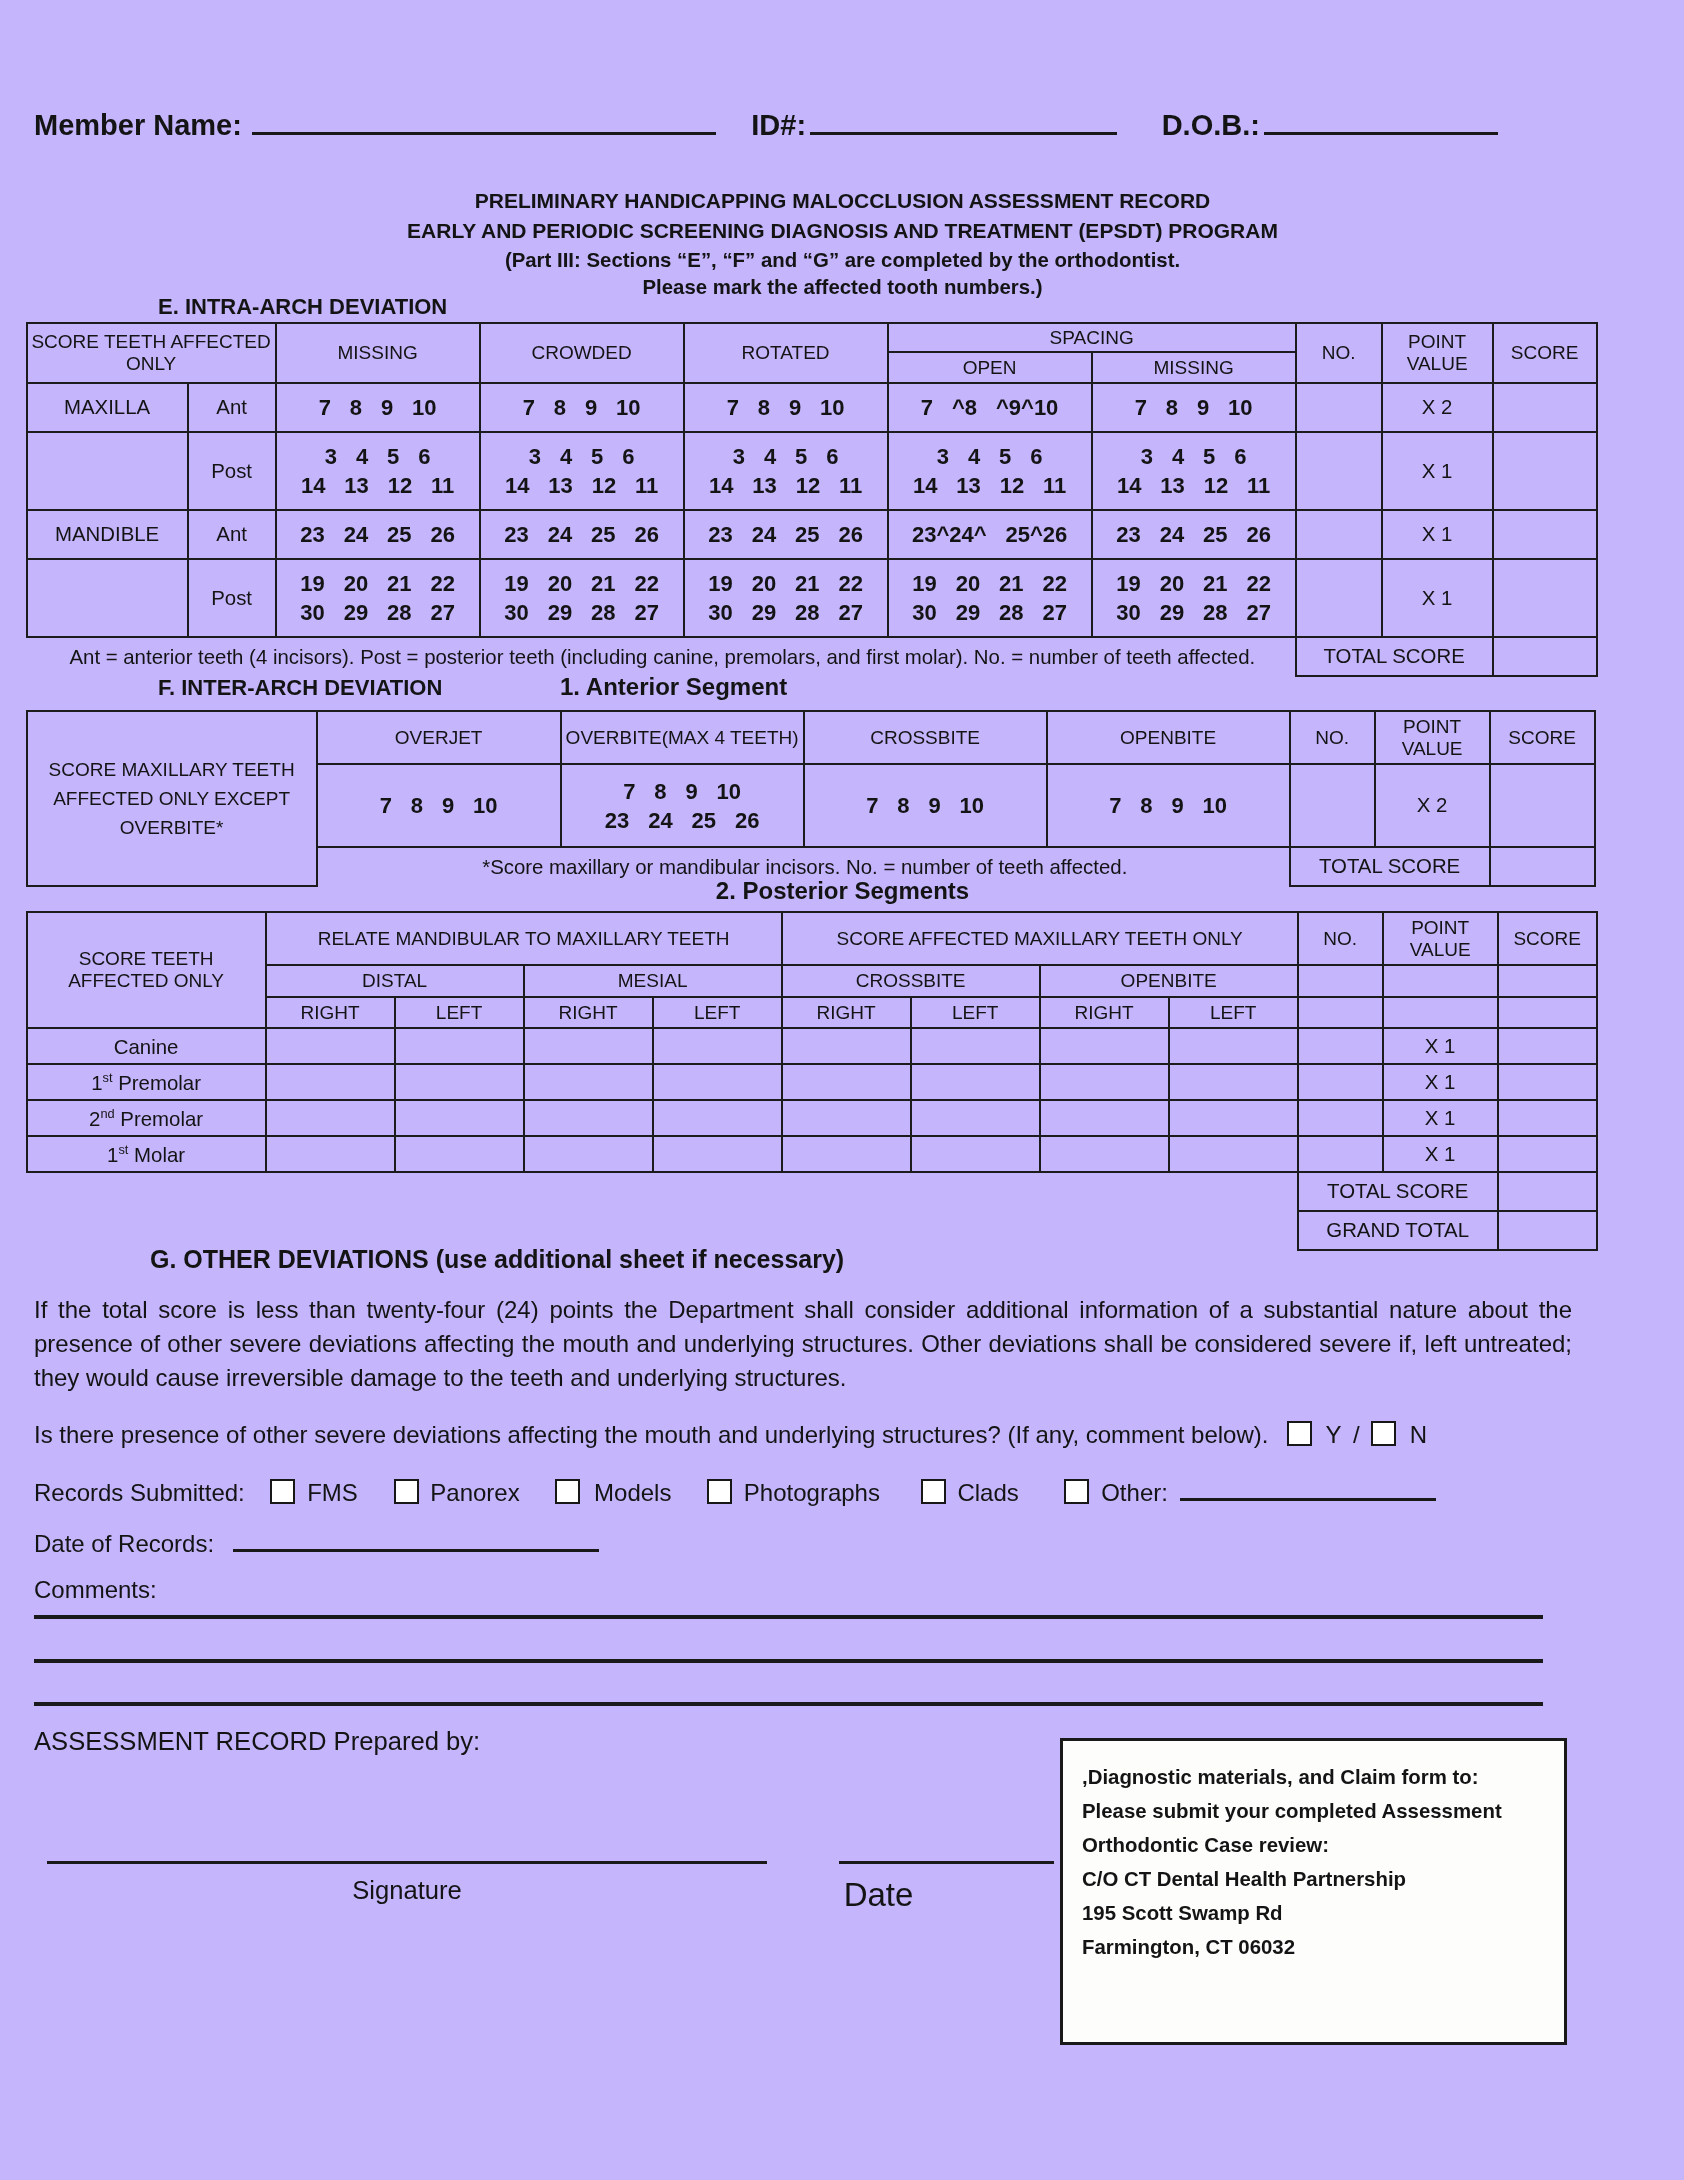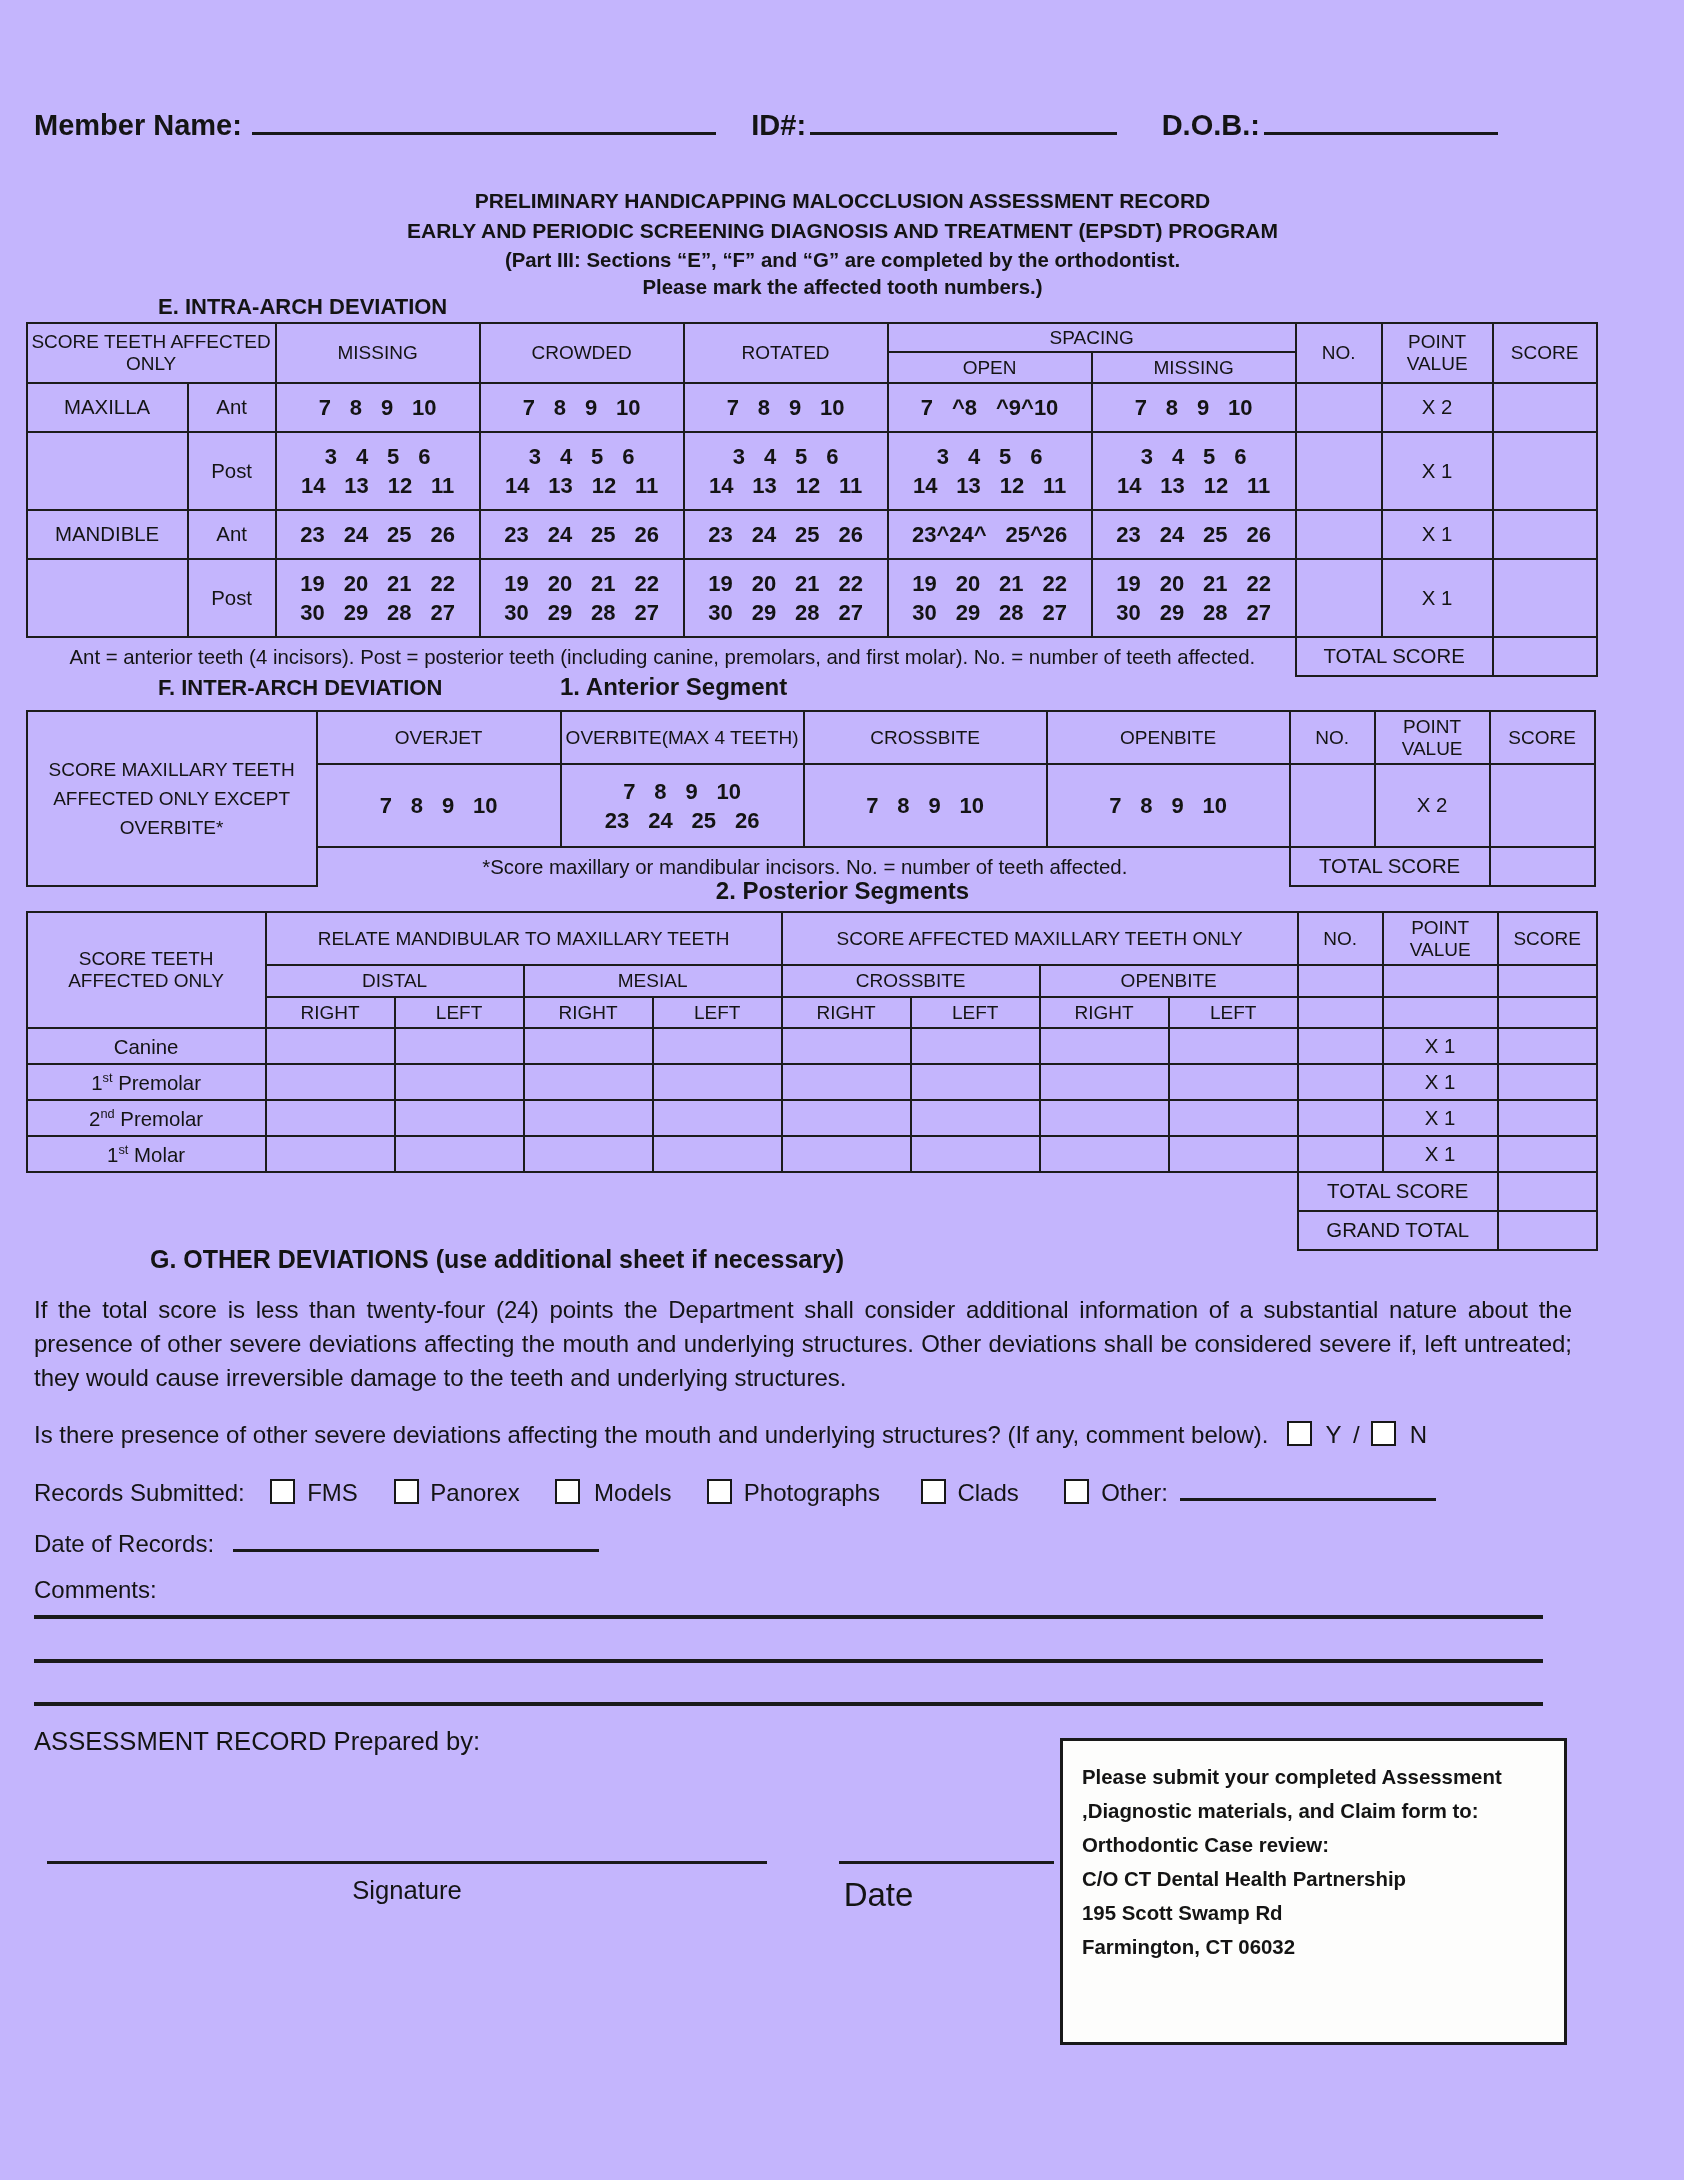--- a/index.html
+++ b/index.html
@@ -355,22 +355,22 @@
   <div class="commentline" style="left:34px;top:1702px;width:1509px;"></div>
 
   <div class="abs" style="left:34px;top:1727px;font-size:25.6px;">ASSESSMENT RECORD Prepared by:</div>
 
   <div class="commentline" style="left:47px;top:1861px;width:720px;border-top-width:3.4px;"></div>
   <div class="commentline" style="left:839px;top:1861px;width:215px;border-top-width:3.4px;"></div>
   <div class="abs" style="left:47px;top:1876px;width:720px;text-align:center;font-size:25.6px;">Signature</div>
   <div class="abs" style="left:771px;top:1876px;width:215px;text-align:center;font-size:33px;">Date</div>
 
   <div id="notice-box" style="left:1060px;top:1738px;width:473px;height:273px;">
+    <div>,Diagnostic materials, and Claim form to:</div>
     <div>Please submit your completed Assessment</div>
-    <div>,Diagnostic materials, and Claim form to:</div>
     <div>Orthodontic Case review:</div>
     <div>C/O  CT Dental Health Partnership</div>
     <div>195 Scott Swamp Rd</div>
     <div>Farmington, CT 06032</div>
   </div>
 
 </div>
 
 
 </body></html>

